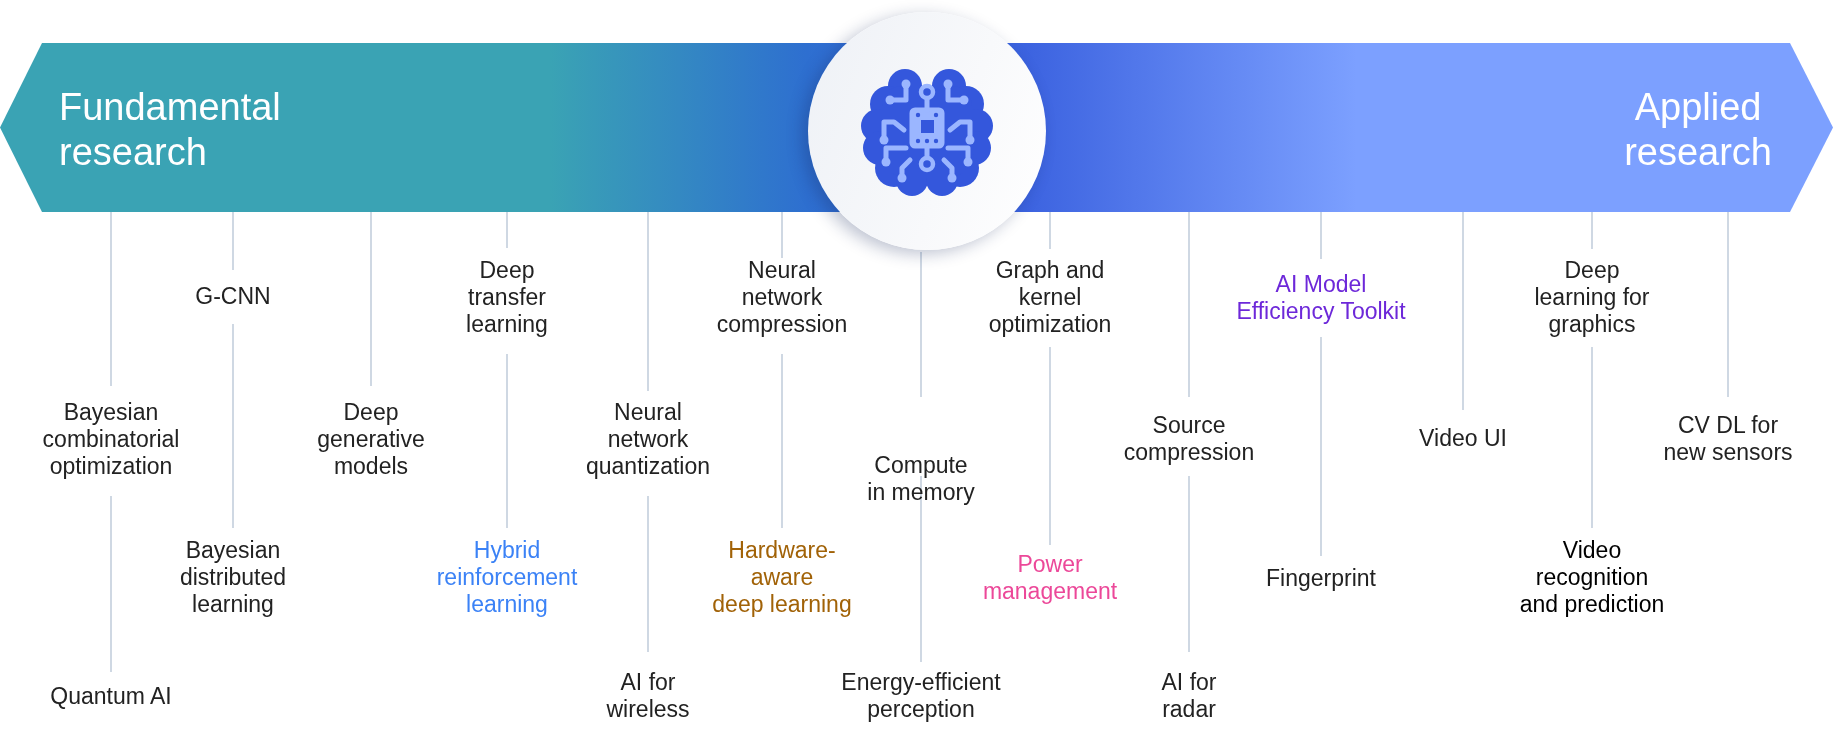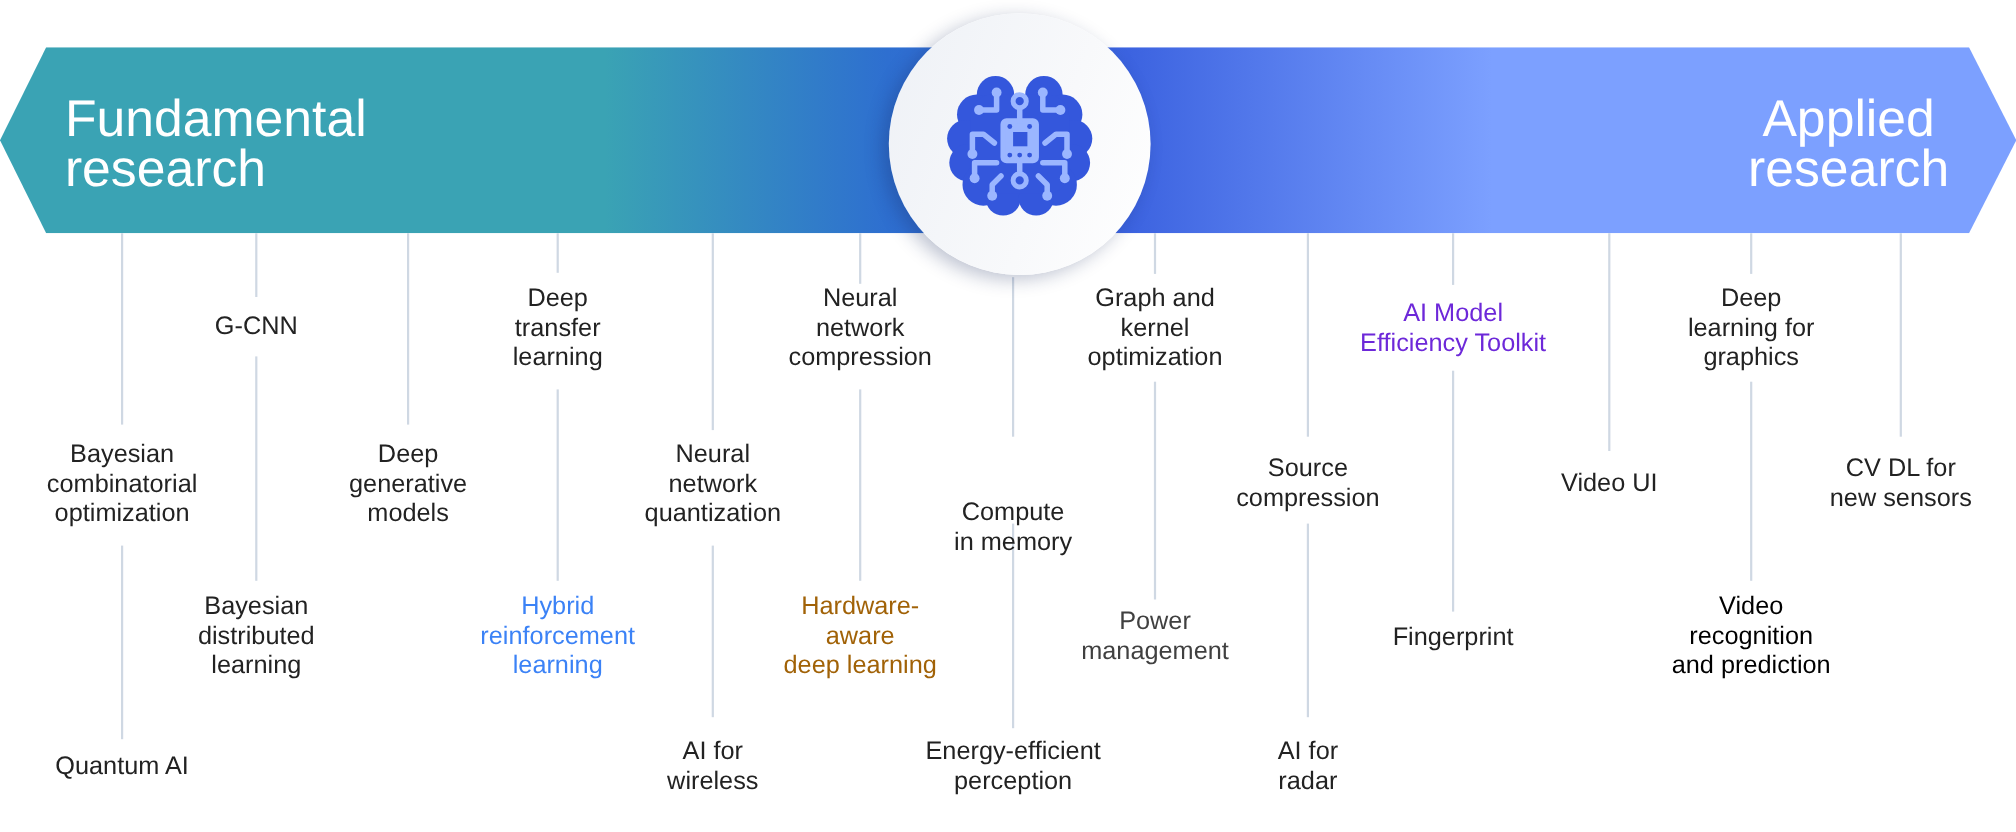--- a/index.html
+++ b/index.html
@@ -1,20 +1,20 @@
 <!DOCTYPE html>
 <html><head>
 <meta charset="utf-8">
 <style>
   html, body { margin: 0; padding: 0; background: #ffffff; }
   body { width: 1833px; height: 756px; position: relative; overflow: hidden;
          font-family: "Liberation Sans", sans-serif; }
   #stage { position: absolute; left: 0; top: 0; width: 1833px; height: 756px; }
   .banner { position: absolute; left: 0; top: 43px; width: 1833px; height: 169px; }
-  .banner-title { position: absolute; color: #ffffff; font-size: 47px; line-height: 45px;
+  .banner-title { position: absolute; color: #ffffff; font-size: 38px; line-height: 45px;
                   font-family: "Liberation Sans", sans-serif; }
   .title-left { left: 59px; top: 85px; text-align: left; }
   .title-right { right: 61px; top: 85px; text-align: center; }
   .hub { position: absolute; left: 808px; top: 12px; width: 238px; height: 238px;
          border-radius: 50%;
          background: linear-gradient(110deg, #eef1f6 0%, #f8f9fb 60%, #ffffff 100%);
          box-shadow: -6px 4px 16px rgba(20,40,90,0.28); }
   .hub svg { position: absolute; left: 52px; top: 52px; width: 134px; height: 134px; }
   .vline { position: absolute; width: 2px; background: #cfd8e3; }
   .label { position: absolute; transform: translateX(-50%); text-align: center;
@@ -187,21 +187,21 @@
       </div>
       <div class="label" style="left: 921px; top: 669px; color: rgb(34, 34, 34);">
         <div>Energy-efficient</div>
         <div>perception</div>
       </div>
       <div class="label" style="left: 1050px; top: 257px; color: rgb(34, 34, 34);">
         <div>Graph and</div>
         <div>kernel</div>
         <div>optimization</div>
       </div>
-      <div class="label" style="left: 1050px; top: 551px; color: #404040;">
+      <div class="label" style="left: 1050px; top: 551px; color: #ec4899;">
         <div>Power</div>
         <div>management</div>
       </div>
       <div class="label" style="left: 1189px; top: 412px; color: rgb(34, 34, 34);">
         <div>Source</div>
         <div>compression</div>
       </div>
       <div class="label" style="left: 1189px; top: 669px; color: rgb(34, 34, 34);">
         <div>AI for</div>
         <div>radar</div>

